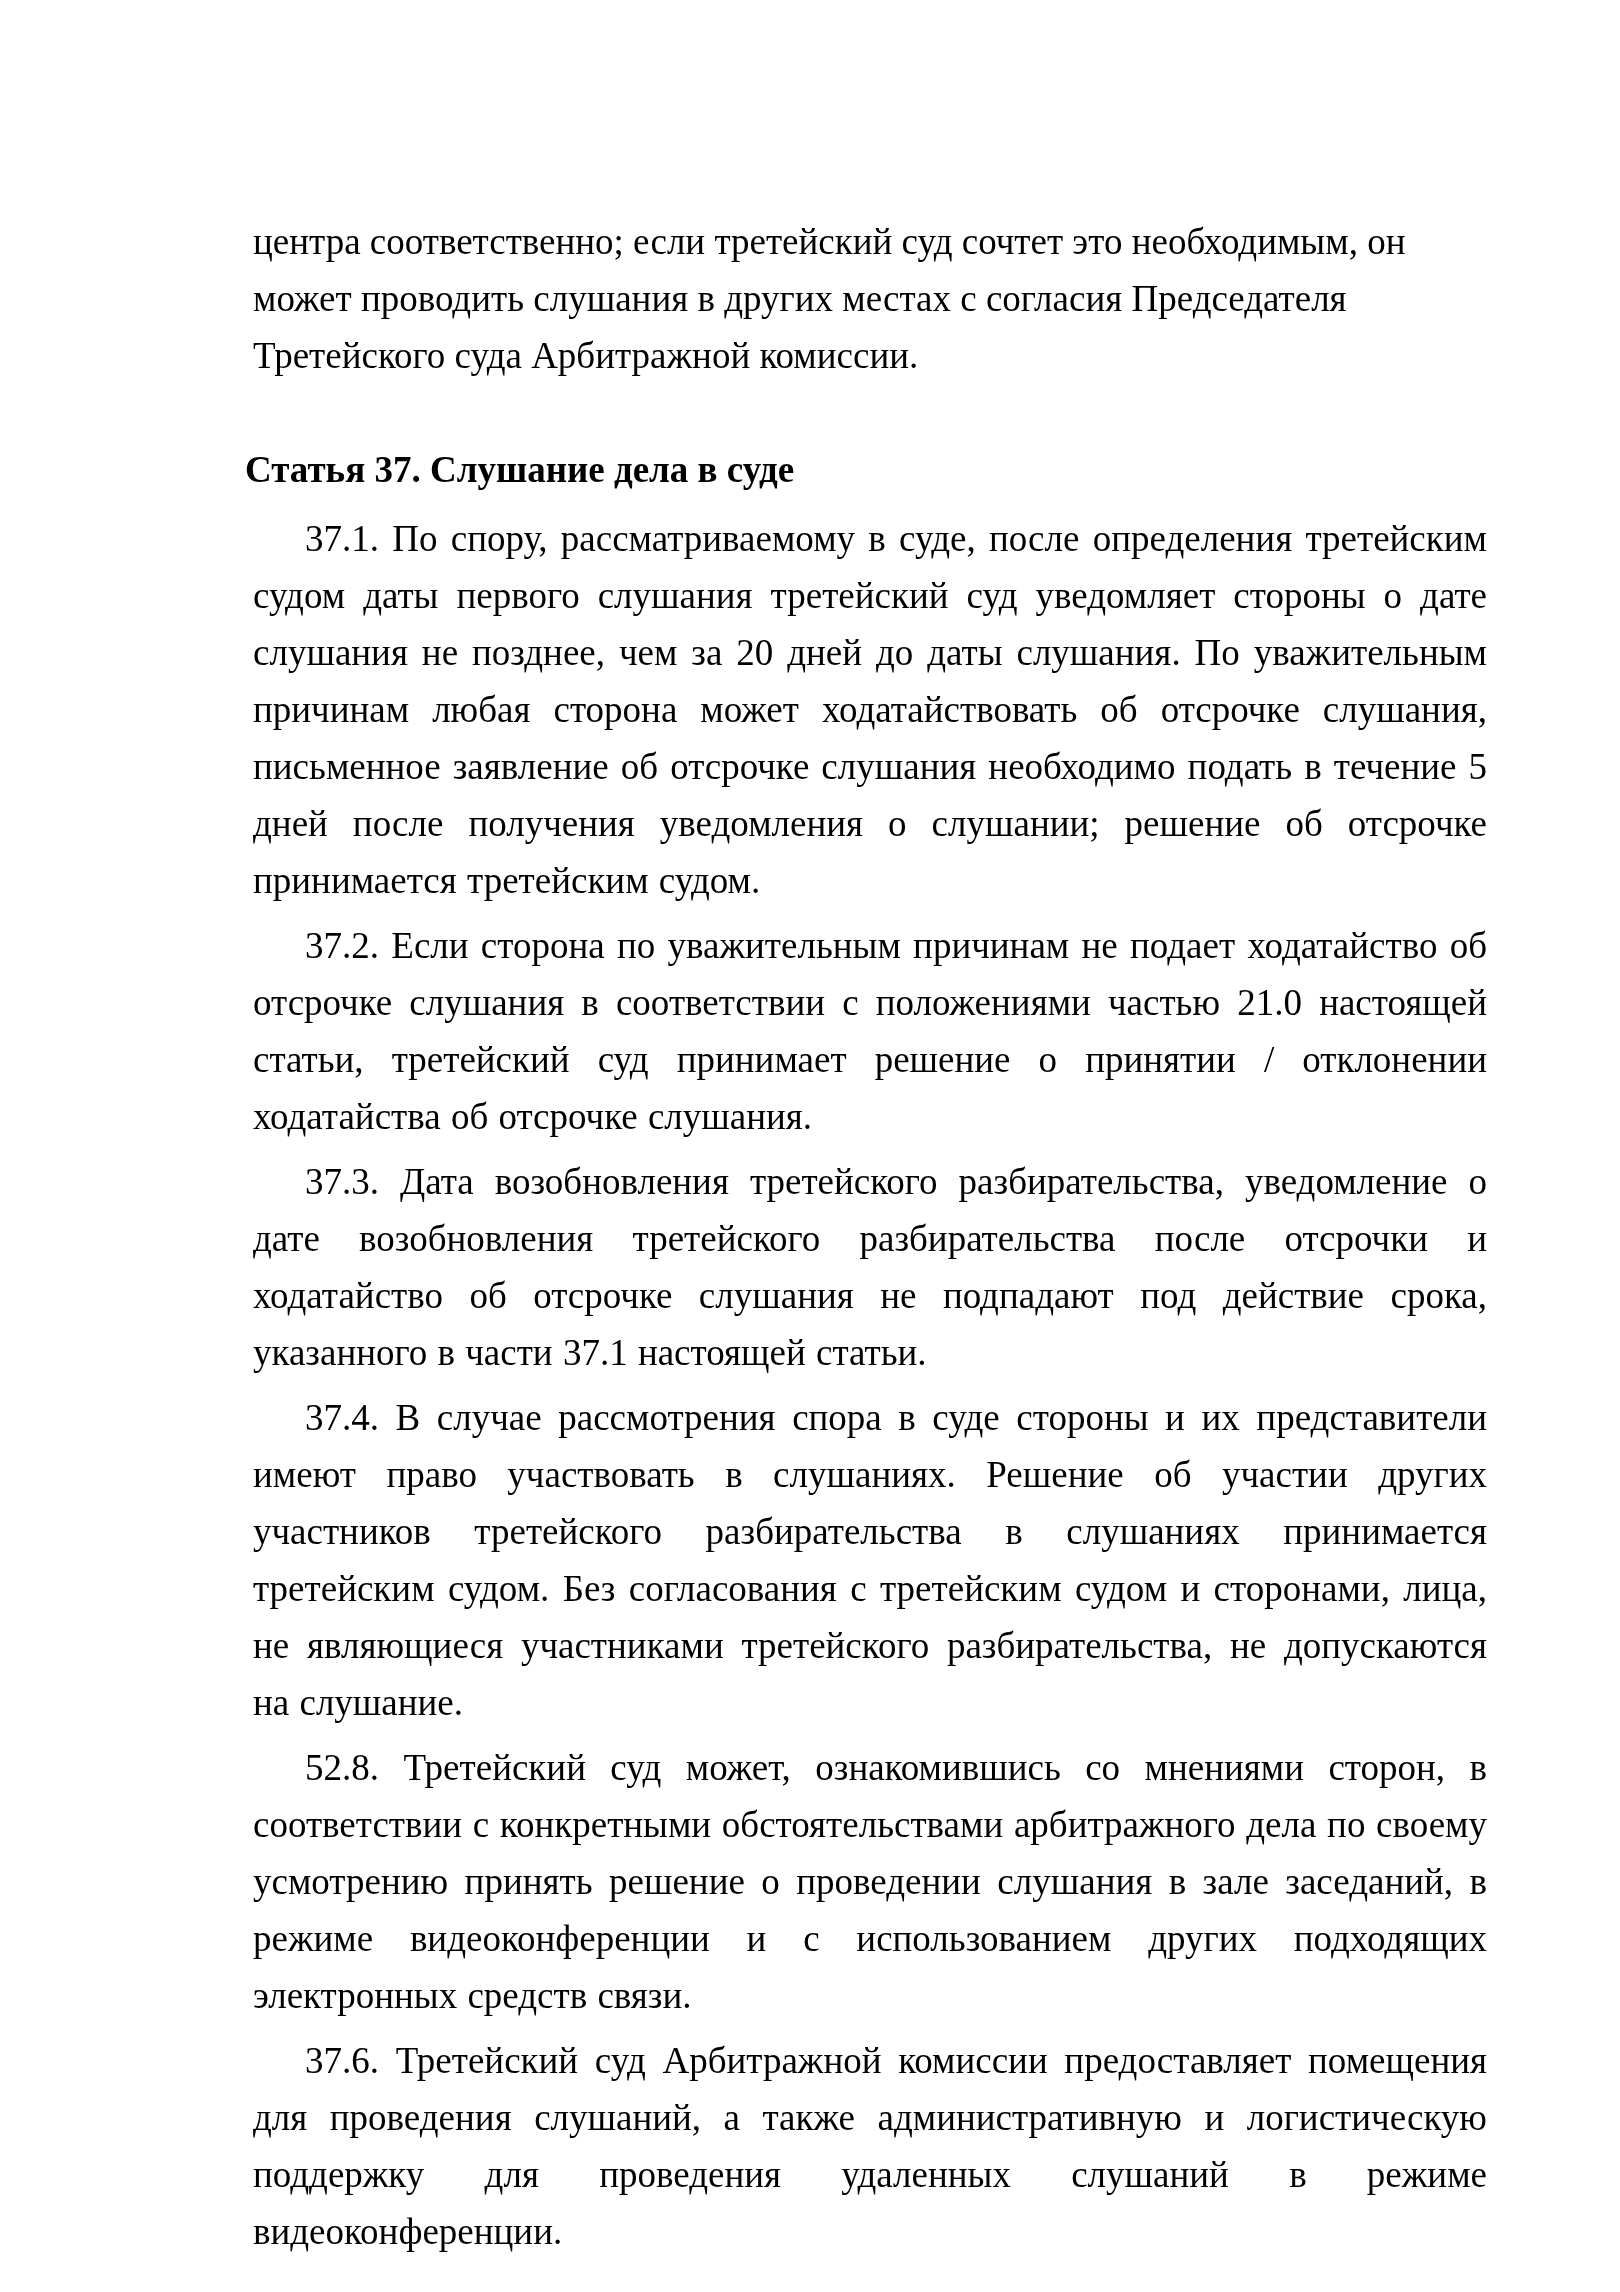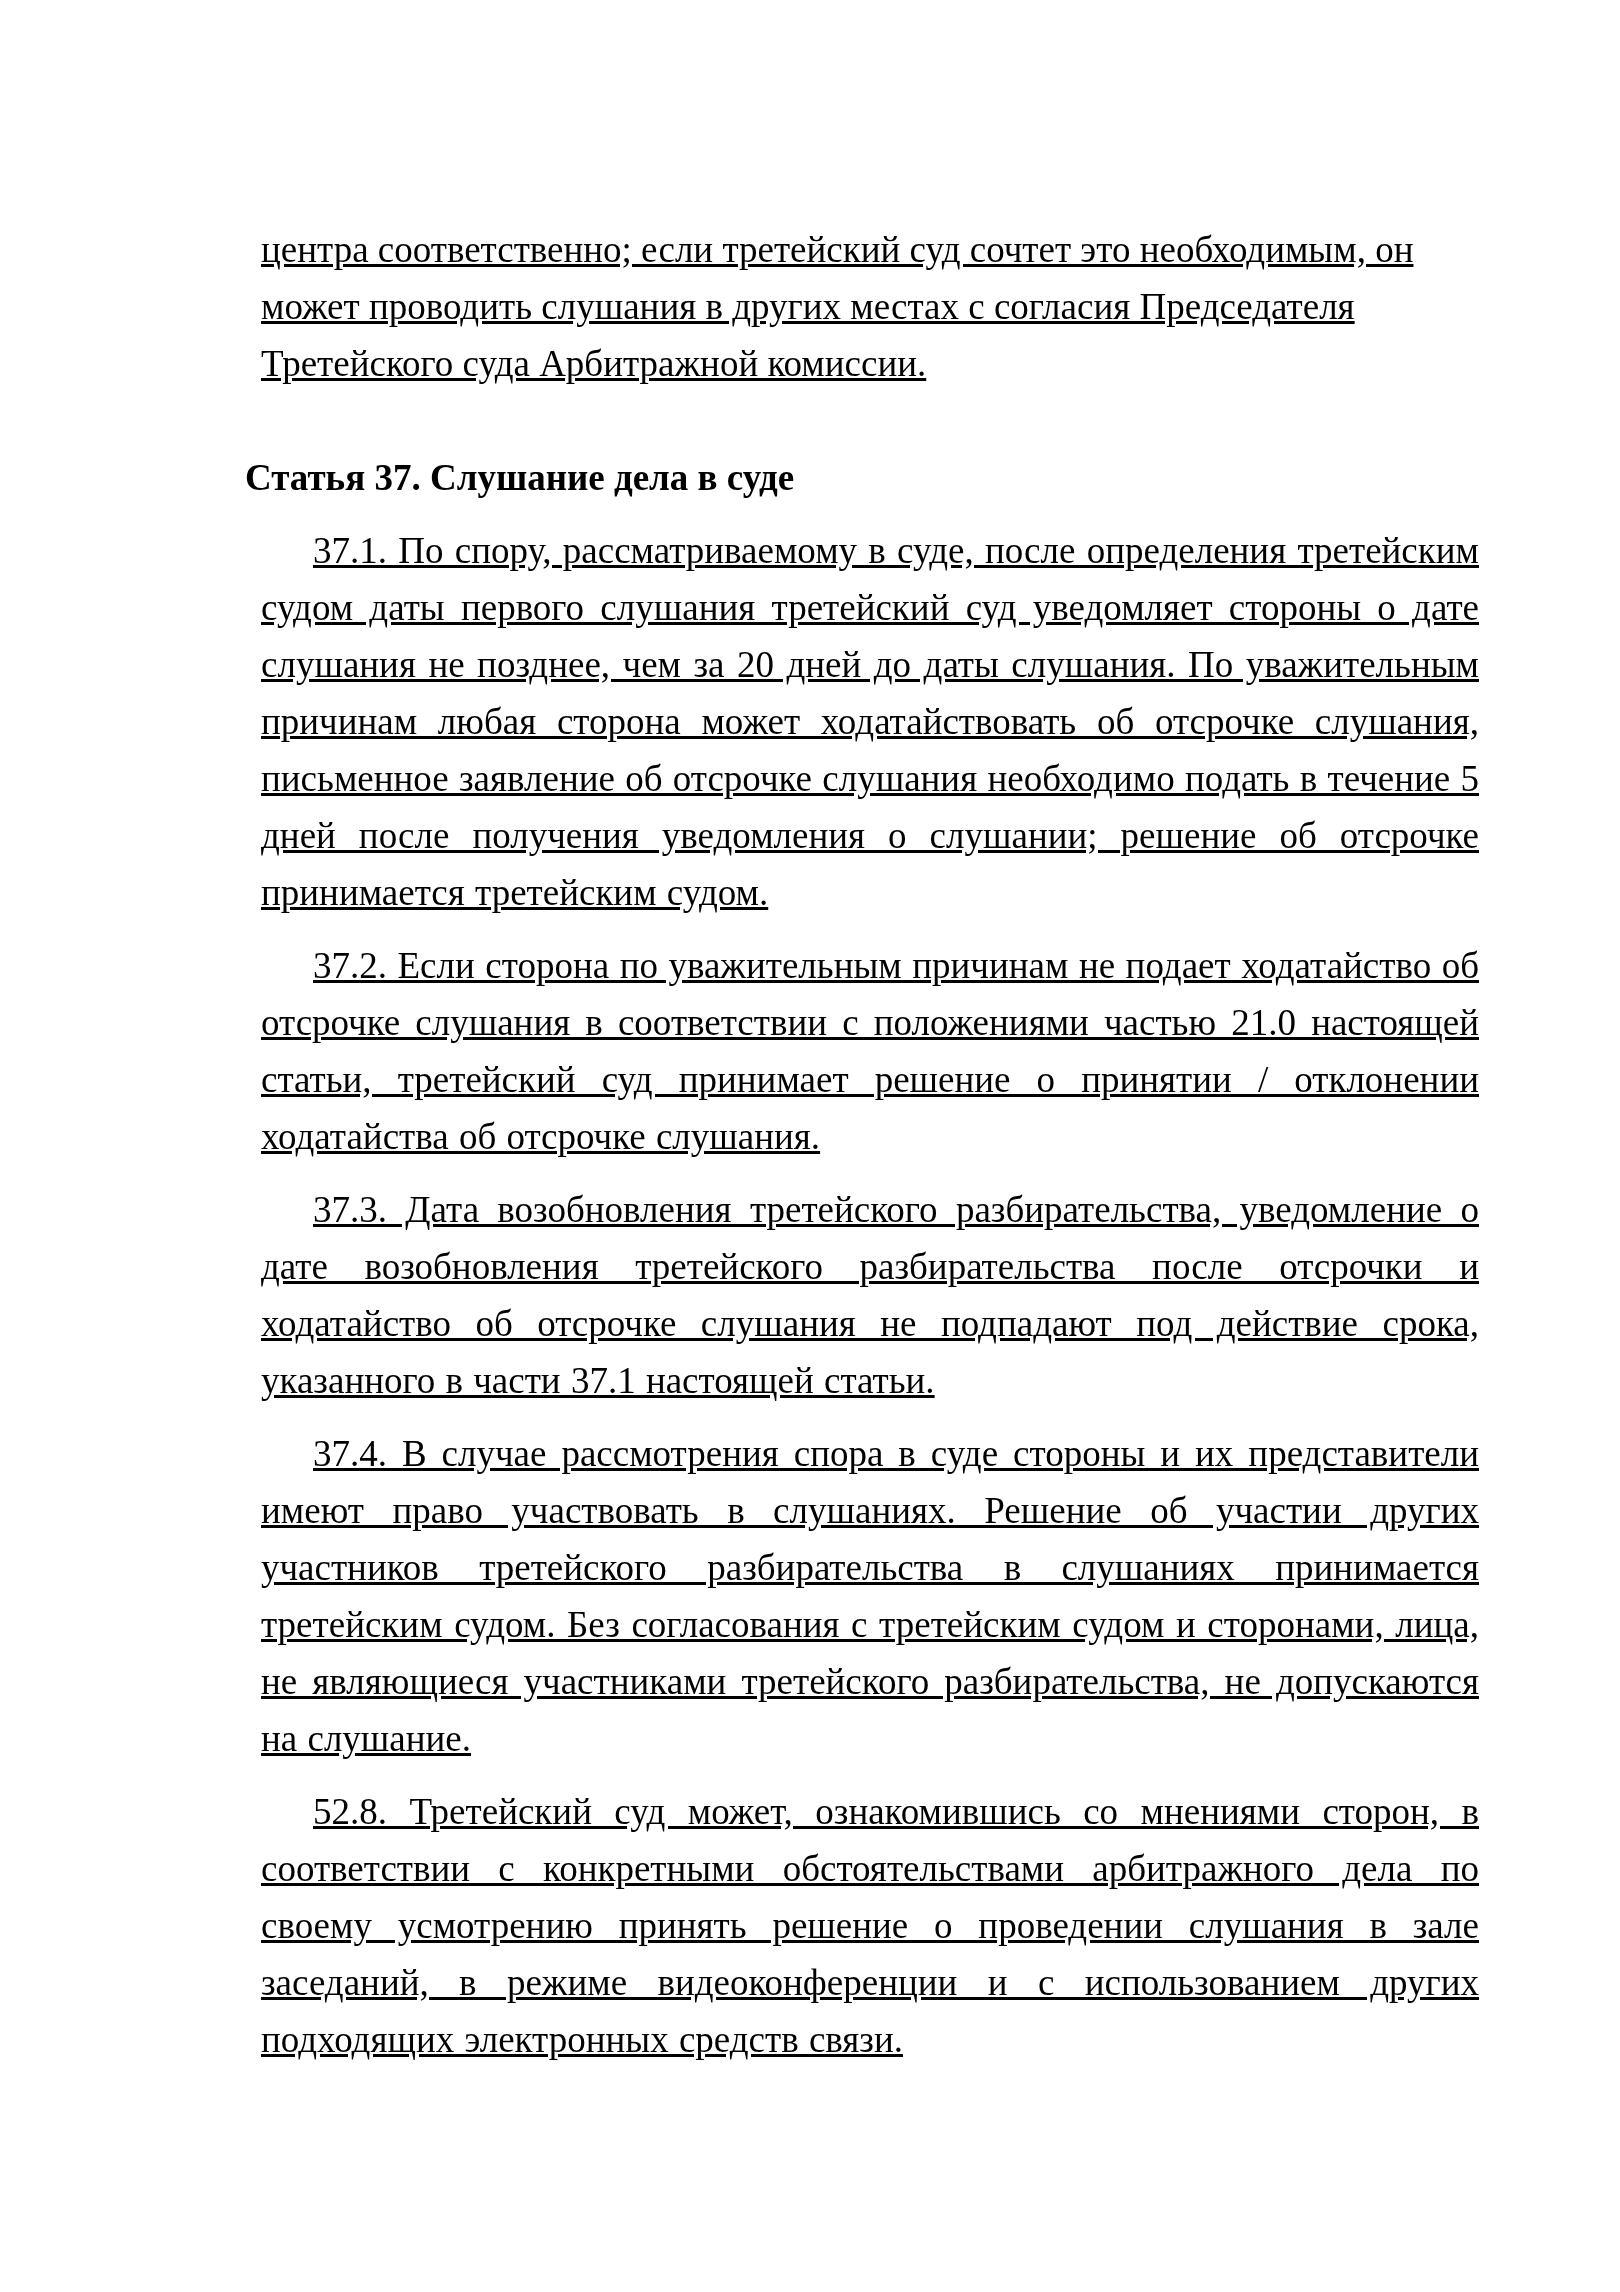--- a/index.html
+++ b/index.html
@@ -14,25 +14,24 @@
     box-sizing: border-box;
     background: #ffffff;
     color: #000000;
     font-family: "Liberation Serif", "DejaVu Serif", serif;
     font-size: 37px;
     line-height: 57px;
     padding: 205px 125px 0 245px;
     overflow: hidden;
   }
   .para {
-    margin: 16px;
+    margin: 8px;
     text-align: justify;
     text-indent: 52px;
     word-spacing: 1px;
-    text-decoration: underline;
   }
   .para.continuation {
     text-indent: 0;
     text-align: left;
     word-spacing: normal;
   }
   .heading {
     margin: 57px 0 12px 0;
     font-weight: bold;
     font-size: inherit;
@@ -52,14 +51,15 @@
   <p class="para">37.1. По спору, рассматриваемому в суде, после определения третейским судом даты первого слушания третейский суд уведомляет стороны о дате слушания не позднее, чем за 20 дней до даты слушания. По уважительным причинам любая сторона может ходатайствовать об отсрочке слушания, письменное заявление об отсрочке слушания необходимо подать в течение 5 дней после получения уведомления о слушании; решение об отсрочке принимается третейским судом.</p>
 
   <p class="para">37.2. Если сторона по уважительным причинам не подает ходатайство об отсрочке слушания в соответствии с положениями частью 21.0 настоящей статьи, третейский суд принимает решение о принятии / отклонении ходатайства об отсрочке слушания.</p>
 
   <p class="para">37.3. Дата возобновления третейского разбирательства, уведомление о дате возобновления третейского разбирательства после отсрочки и ходатайство об отсрочке слушания не подпадают под действие срока, указанного в части 37.1 настоящей статьи.</p>
 
   <p class="para">37.4. В случае рассмотрения спора в суде стороны и их представители имеют право участвовать в слушаниях. Решение об участии других участников третейского разбирательства в слушаниях принимается третейским судом. Без согласования с третейским судом и сторонами, лица, не являющиеся участниками третейского разбирательства, не допускаются на слушание.</p>
 
   <p class="para">52.8. Третейский суд может, ознакомившись со мнениями сторон, в соответствии с конкретными обстоятельствами арбитражного дела по своему усмотрению принять решение о проведении слушания в зале заседаний, в режиме видеоконференции и с использованием других подходящих электронных средств связи.</p>
 
+  <p class="para">37.6. Третейский суд Арбитражной комиссии предоставляет помещения для проведения слушаний, а также административную и логистическую поддержку для проведения удаленных слушаний в режиме видеоконференции.</p>
 </div>
 
 
 </body></html>

